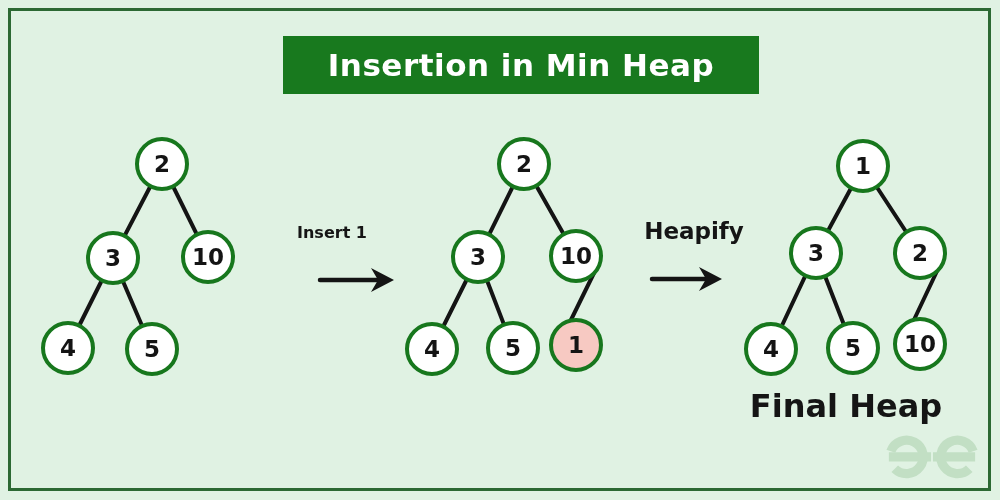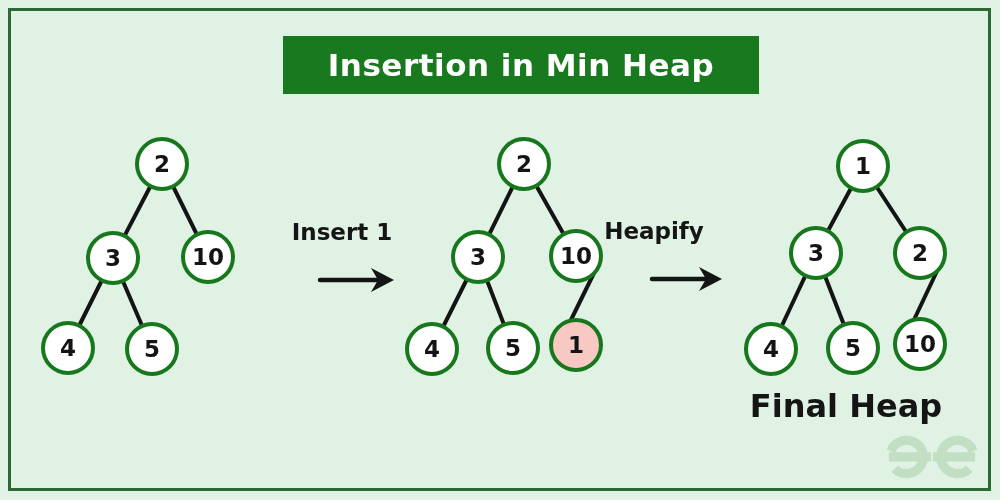--- a/index.html
+++ b/index.html
@@ -21,22 +21,22 @@
   .edge { stroke-width:4; stroke-linecap:round; }
   .node-circle { stroke-width:4; }
   .node-text {
     font-family:"DejaVu Sans", sans-serif; font-size:23px; font-weight:bold;
     text-anchor:middle;
   }
   .float-label {
     position:absolute; transform:translate(-50%,-50%);
     font-weight:bold; color:#151515; white-space:nowrap;
   }
-  #label-insert  { left:342px; top:232px; font-size:23px;text-align:center; }
-  #label-heapify { left:654px; top:231px; font-size:23px; }
+  #label-insert  { left:332px; top:232px; font-size:16px;text-align:center; }
+  #label-heapify { left:694px; top:231px; font-size:23px; }
   #caption-final { left:846px; top:406px; font-size:32px; }
   .logo { position:absolute; left:883px; top:429px; }
 </style>
 </head>
 <body style="background: rgb(224, 242, 227);">
 
 <div class="frame" style="border-color: rgb(44, 105, 51);"></div>
 
 <div class="banner" id="banner" style="background: rgb(24, 121, 30); color: rgb(255, 255, 255);">
   <span>Insertion in Min Heap</span>

